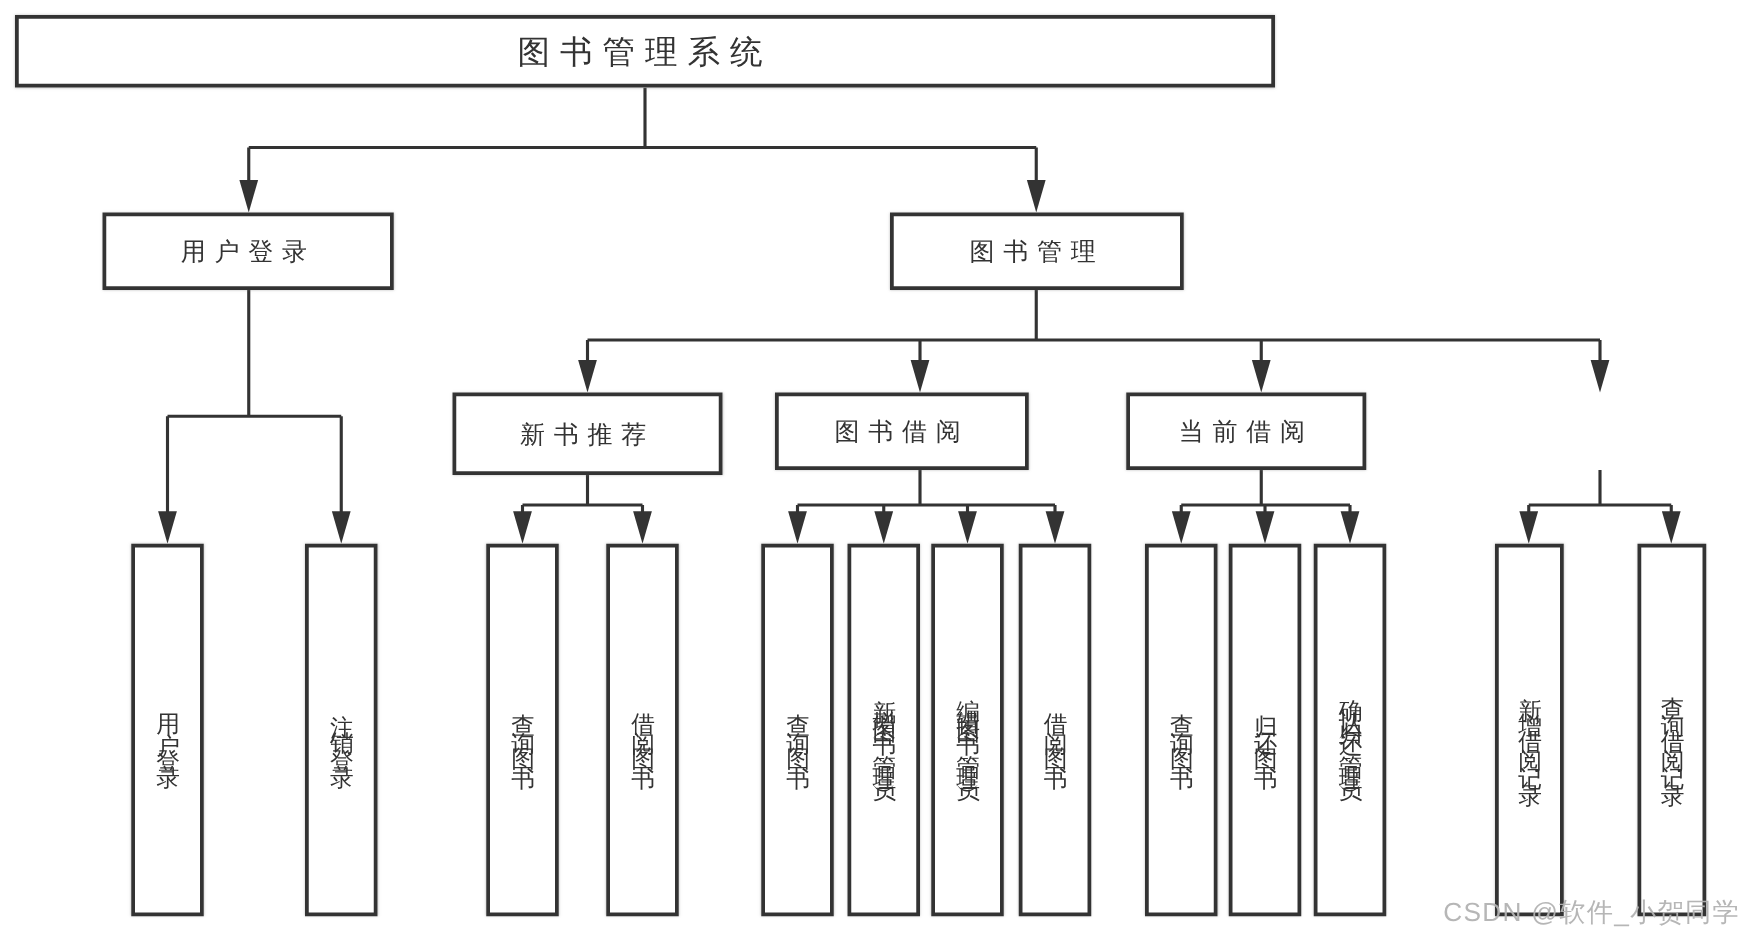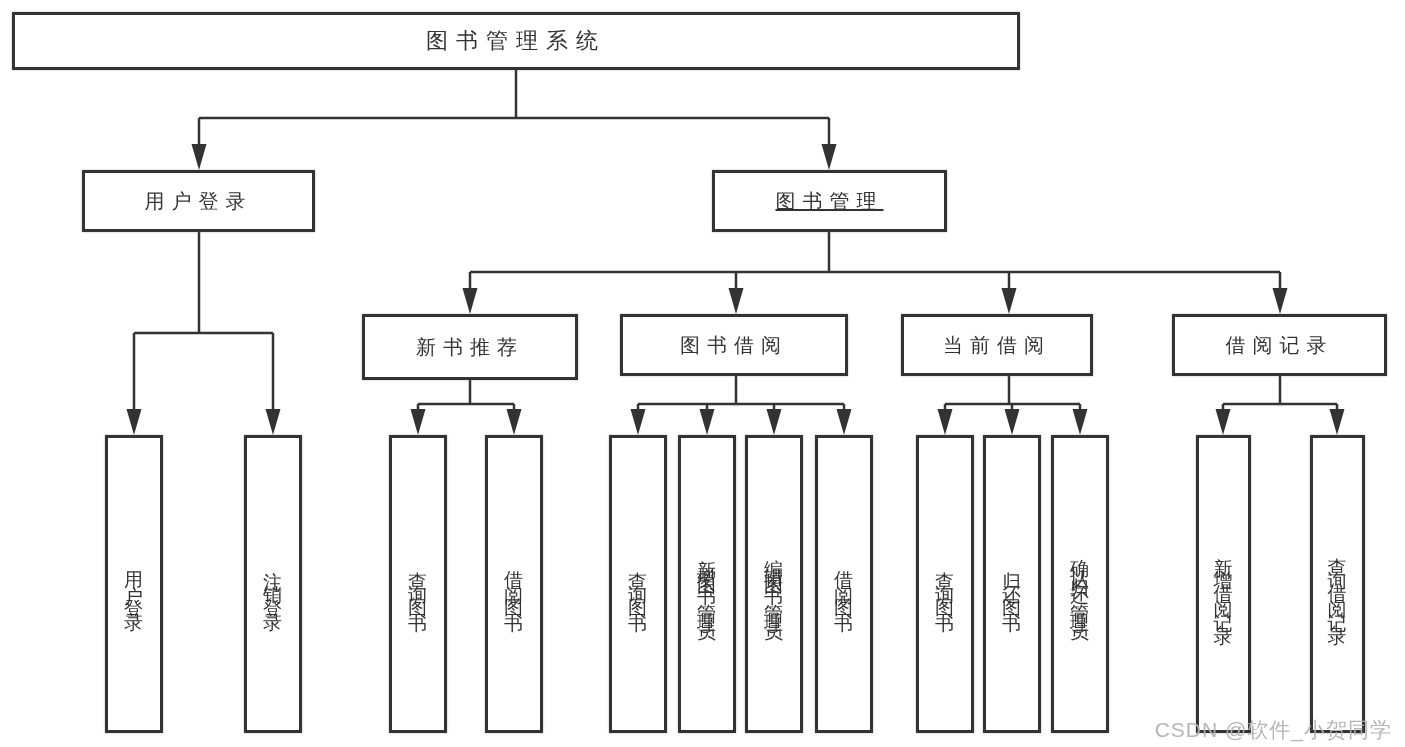--- a/index.html
+++ b/index.html
@@ -9,39 +9,39 @@
     font-family:"Liberation Sans", sans-serif;
   }
   #wires { position:absolute; left:0; top:0; width:1405px; height:747px; }
   .hbox {
     position:absolute; box-sizing:border-box;
     border:3px solid #333333; background:#ffffff;
     display:flex; align-items:center; justify-content:center;
     font-size:20px; letter-spacing:7px; color:#333333;
     box-shadow:0 0 2px rgba(120,120,120,.5);
   }
-  .root { font-size:22px; letter-spacing:8px; }
+  .root { font-size:26px; letter-spacing:8px; }
   .vbox {
     position:absolute; box-sizing:border-box;
     border:3px solid #333333; background:#ffffff;
     display:flex; align-items:center; justify-content:center;
     color:#333333;
     box-shadow:0 0 2px rgba(120,120,120,.5);
   }
   .vbox span {
     writing-mode:vertical-rl; text-orientation:mixed;
     font-size:19px; line-height:1; letter-spacing:14px;
   }
   .vbox.long span { letter-spacing:9px; }
   
   #b-root      { left:12px;   top:12px;  width:1008px; height:58px; }
   #b-login     { left:82px;   top:170px; width:233px;  height:62px; }
-  #b-mgmt      { left:712px;  top:170px; width:235px;  height:62px;text-decoration:underline; }
+  #b-mgmt      { left:712px;  top:170px; width:235px;  height:62px; }
   #b-newbook   { left:362px;  top:314px; width:216px;  height:66px; }
-  #b-borrow    { left:620px;  top:314px; width:228px;  height:62px; }
+  #b-borrow    { left:620px;  top:314px; width:203px;  height:62px; }
   #b-current   { left:901px;  top:314px; width:192px;  height:62px; }
   #b-records   { left:1172px; top:314px; width:215px;  height:62px; }
   .vbox        { top:435px; width:58px; height:298px; }
   #v-userlogin { left:105px; }
   #v-logout    { left:244px; }
   #v-nb-query  { left:389px; }
   #v-nb-borrow { left:485px; }
   #v-bb-query  { left:609px; }
   #v-bb-add    { left:678px; }
   #v-bb-edit   { left:745px; }
@@ -127,23 +127,20 @@
 
   <div id="b-newbook" class="hbox">
     <span>新书推荐</span>
   </div>
   <div id="b-borrow" class="hbox">
     <span>图书借阅</span>
   </div>
   <div id="b-current" class="hbox">
     <span>当前借阅</span>
   </div>
-  <div id="b-records" class="hbox">
-    <span>借阅记录</span>
-  </div>
 
   <div id="v-userlogin" class="vbox">
     <span>用户登录</span>
   </div>
   <div id="v-logout" class="vbox">
     <span>注销登录</span>
   </div>
 
   <div id="v-nb-query" class="vbox">
     <span>查询图书</span>

